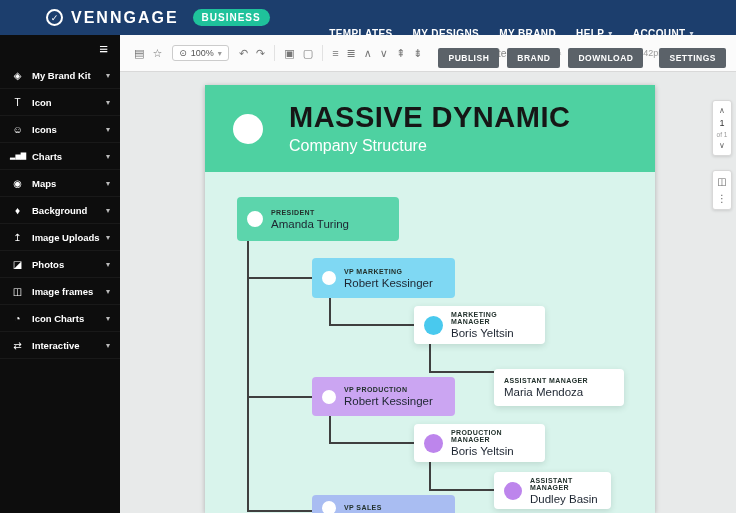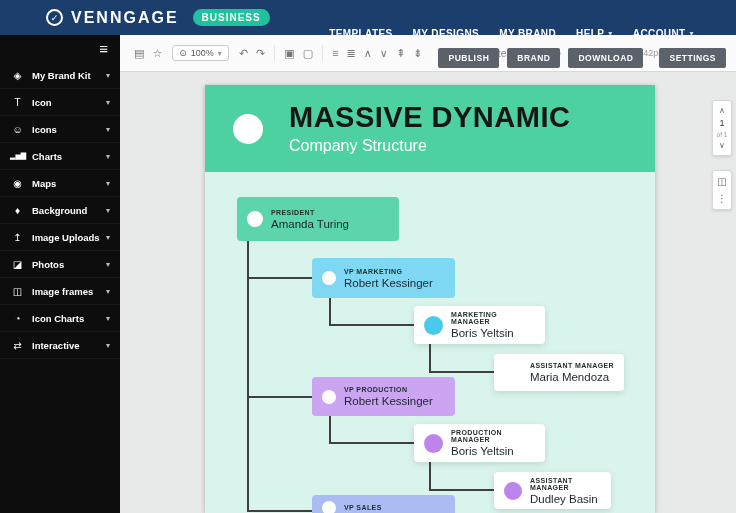--- a/index.html
+++ b/index.html
@@ -65,21 +65,21 @@
   .role { font-size:7px; font-weight:bold; color:#22312c; letter-spacing:0.4px; }
   .name { font-size:11.5px; color:#1d2531; }
   .donut { border-radius:50%; border:7px solid #fff; width:11px; height:11px; flex:none; }
   .donut.lg { border-width:8px; width:12px; height:12px; }
   .dot { width:19px; height:19px; border-radius:50%; flex:none; }
   .dot.cyan { background:#49c9ee; } .dot.purple { background:#bd85ec; }
 
   #card-president { left:32px; top:112px; width:162px; height:44px; background:#5cd5ac; }
   #card-vp-marketing { left:107px; top:173px; width:143px; height:40px; background:#7fd8f3; }
   #card-marketing-manager { left:209px; top:221px; width:131px; height:38px; }
-  #card-assistant-1 { left:289px; top:269px; width:130px; height:37px;justify-content:flex-end; }
+  #card-assistant-1 { left:289px; top:284px; width:130px; height:37px; }
   #card-vp-production { left:107px; top:292px; width:143px; height:39px; background:#cba5f2; }
   #card-production-manager { left:209px; top:339px; width:131px; height:38px; }
   #card-assistant-2 { left:289px; top:387px; width:117px; height:37px; }
   #card-vp-sales { left:107px; top:410px; width:143px; height:44px; background:#a9bdf2;
                    align-items:flex-start; padding-top:6px; }
 
   
   .float-panel { position:absolute; background:#fff; border:1px solid #d8d8d8; border-radius:3px;
                  box-shadow:0 1px 3px rgba(0,0,0,0.12); width:20px; display:flex;
                  flex-direction:column; align-items:center; }

